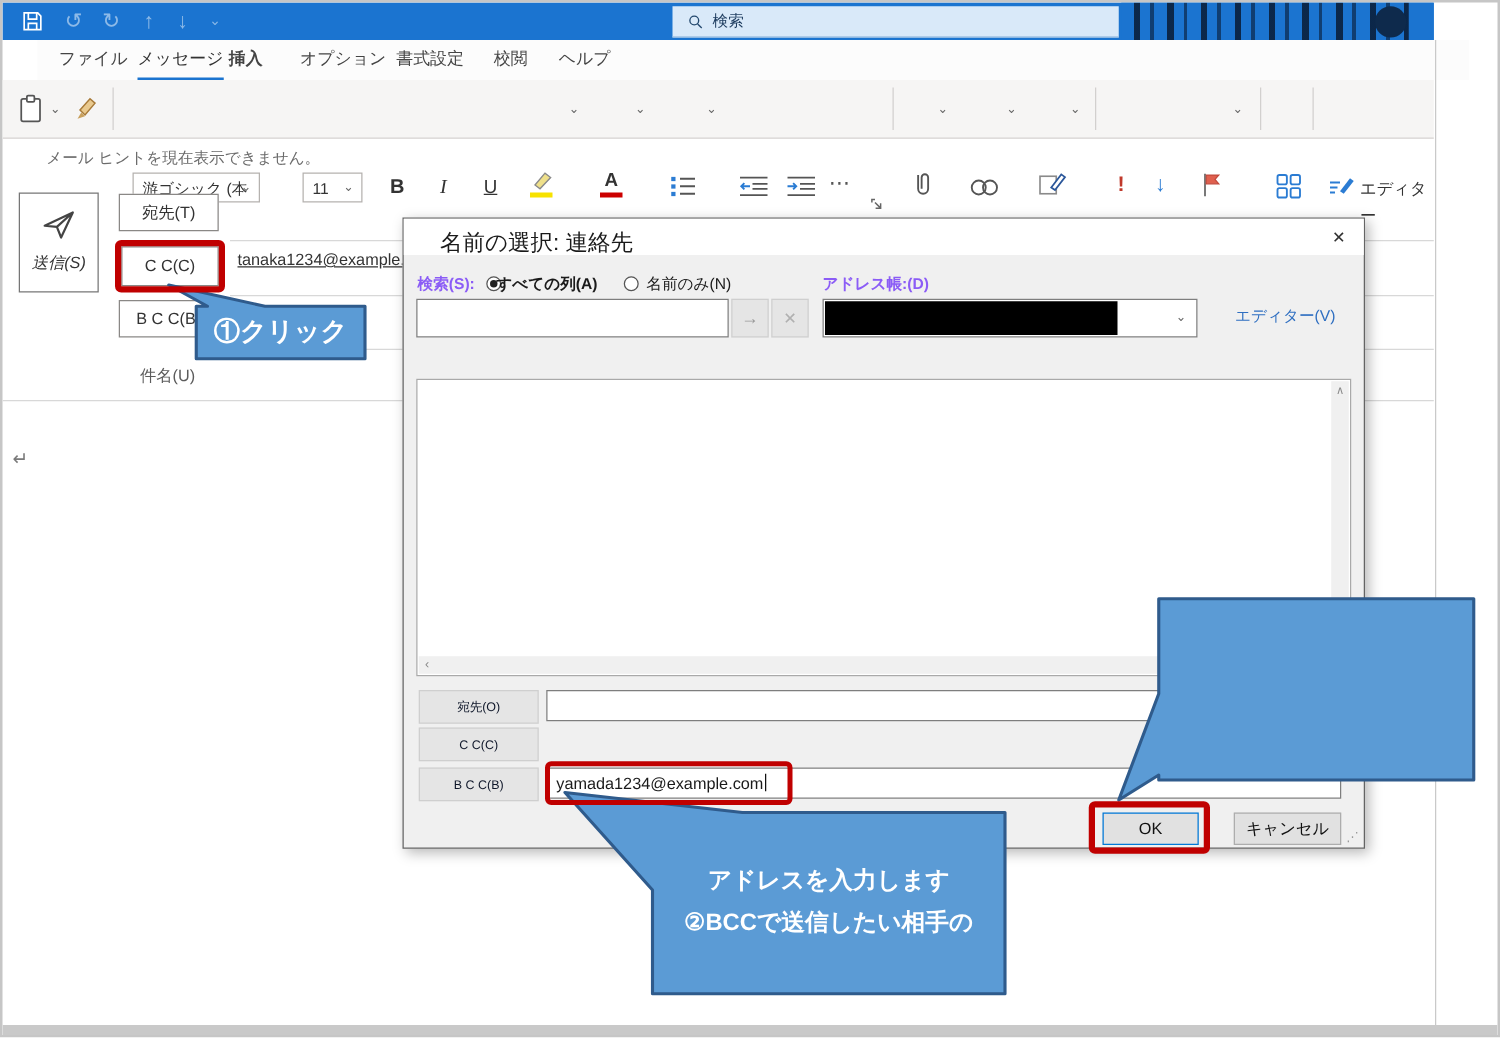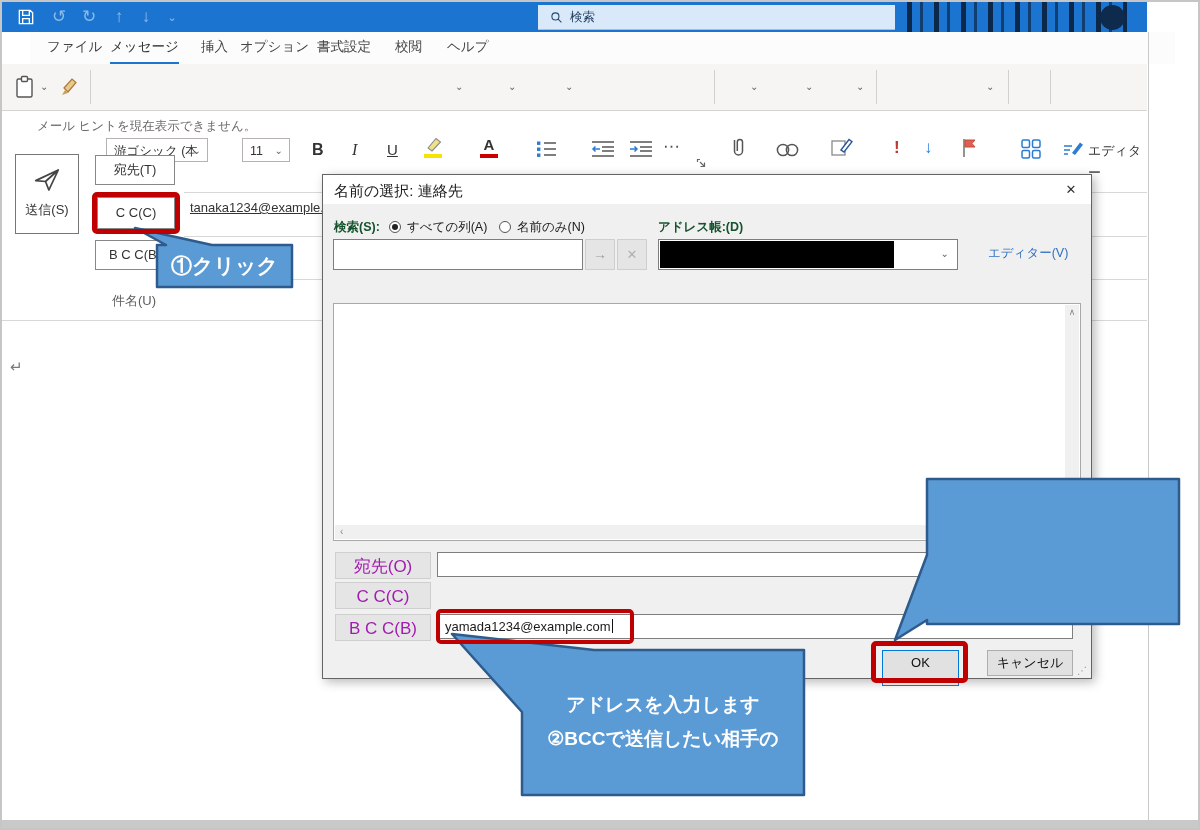--- a/index.html
+++ b/index.html
@@ -30,44 +30,44 @@
   .selbox{position:absolute;height:24px;background:#fff;border:1px solid #b5b2af;
           font-size:12.5px;color:#333;line-height:24px;padding-left:7px;box-sizing:border-box;}
   .selbox .chev{right:6px;top:0;line-height:24px;}
   .ic{position:absolute;}
   .colorbar{position:absolute;width:18px;height:4px;}
   
   .mailtips{left:35px;top:116px;font-size:12.5px;color:#6b6b6b;}
   .fieldbtn{position:absolute;background:#fff;border:1px solid #8a8886;font-size:13px;color:#333;
             text-align:center;box-sizing:border-box;}
   .hline{position:absolute;height:1px;background:#d8d8d8;}
-  .sendbtn{left:13px;top:152px;width:64px;height:80px;background:#fff;border:1px solid #767676;text-align:center;box-sizing:border-box;}
+  .sendbtn{left:13px;top:152px;width:64px;height:80px;background:#fff;border:1px solid #767676;text-align:center;box-sizing:border-box;font-style:italic;}
   .sendbtn .lbl{font-size:13px;color:#333;margin-top:6px;}
   .cclink{left:188px;top:198px;font-size:13px;color:#333;text-decoration:underline;white-space:nowrap;}
   .subjlbl{left:110px;top:290px;font-size:13px;color:#5c5c5c;}
   .retmark{left:8px;top:356px;font-size:15px;color:#7a7a7a;}
   
   .dialog{left:320px;top:172px;width:770px;height:505px;background:#f0f0f0;border:1px solid #646464;
           box-shadow:3px 3px 10px rgba(0,0,0,.28);box-sizing:border-box;z-index:20;}
   .dtitle{position:absolute;left:0;top:0;width:100%;height:29px;background:#fff;}
-  .dtitle span{position:absolute;left:11px;top:7px;font-size:15px;color:#1a1a1a;}
+  .dtitle span{position:absolute;left:29px;top:7px;font-size:18px;color:#1a1a1a;}
   .dclose{position:absolute;right:10px;top:5px;width:20px;height:20px;text-align:center;line-height:20px;font-size:13px;color:#333;}
-  .dlabel{position:absolute;font-size:12.5px;color:#14532d;font-weight:bold;}
+  .dlabel{position:absolute;font-size:12.5px;color:#8b5cf6;font-weight:bold;}
   .radio{position:absolute;width:12px;height:12px;border:1px solid #555;border-radius:50%;background:#fff;box-sizing:border-box;}
   .radio.sel::after{content:"";position:absolute;left:2px;top:2px;width:6px;height:6px;border-radius:50%;background:#222;}
   .rlabel{position:absolute;font-size:12.5px;color:#1a1a1a;}
   .dinput{position:absolute;background:#fff;border:1px solid #7e7e7e;box-sizing:border-box;font-size:13px;color:#1a1a1a;}
-  .graybtn{position:absolute;background:#e5e5e5;border:1px solid #cfcfcf;color:#a21caf;font-size:17px;
+  .graybtn{position:absolute;background:#e5e5e5;border:1px solid #cfcfcf;color:#0f172a;font-size:10px;
            text-align:center;box-sizing:border-box;}
   .listbox{position:absolute;left:10px;top:128px;width:748px;height:238px;background:#fff;border:1px solid #a9a9a9;box-sizing:border-box;}
   .vscroll{position:absolute;right:1px;top:1px;width:14px;height:221px;background:#f0f0f0;}
   .hscroll{position:absolute;left:1px;bottom:1px;width:731px;height:14px;background:#f0f0f0;color:#8a8a8a;font-size:10px;line-height:14px;padding-left:5px;box-sizing:border-box;}
   .rowlbl{left:12px;width:96px;height:27px;line-height:27px;}
   .rowfld{left:114px;width:636px;height:25px;line-height:23px;padding-left:7px;}
-  .okbtn{position:absolute;left:559px;top:475px;width:77px;height:36px;background:#e1e1e1;border:1px solid #0078d7;
+  .okbtn{position:absolute;left:559px;top:475px;width:77px;height:26px;background:#e1e1e1;border:1px solid #0078d7;
          font-size:13px;color:#111;text-align:center;line-height:24px;box-sizing:border-box;}
   .cancelbtn{position:absolute;left:664px;top:475px;width:86px;height:26px;background:#e1e1e1;border:1px solid #adadad;
          font-size:13px;color:#111;text-align:center;line-height:24px;box-sizing:border-box;}
   .grip{position:absolute;right:3px;bottom:2px;font-size:10px;color:#9a9a9a;letter-spacing:1px;}
   .caret{display:inline-block;width:1px;height:14px;background:#111;vertical-align:-2px;margin-left:1px;}
   
   .redrect{position:absolute;border:5px solid #c00000;border-radius:5px;background:transparent;z-index:60;box-sizing:border-box;}
   .callout-text{position:absolute;color:#fff;font-weight:bold;text-align:center;z-index:55;}
   .gutterline{left:1146px;top:30px;width:1px;height:790px;background:#c9c9c9;}
   .bottomstrip{left:0;top:818px;width:1196px;height:10px;background:#c9c9c9;}
@@ -100,21 +100,21 @@
     <span>検索</span>
   </div>
   <div class="abs redact-bar">
     <div class="redact-noise"></div>
     <div class="redact-blob"></div>
   </div>
 
   <div class="abs menurow">
     <div class="mtab" style="left:17px;">ファイル</div>
     <div class="mtab active" style="left:80px;">メッセージ</div>
-    <div class="mtab" style="left:171px;">挿入</div>
+    <div class="mtab" style="left:153px;font-weight:bold;">挿入</div>
     <div class="mtab" style="left:210px;">オプション</div>
     <div class="mtab" style="left:287px;">書式設定</div>
     <div class="mtab" style="left:365px;">校閲</div>
     <div class="mtab" style="left:417px;">ヘルプ</div>
   </div>
 
   <div class="abs ribbon">
     <div class="ic" style="left:12px;top:11px;">
       <svg width="22" height="24" viewBox="0 0 22 24">
           <rect x="3" y="4" width="15" height="18" rx="1.5" fill="#fff" stroke="#555" stroke-width="1.4"></rect>
@@ -263,21 +263,21 @@
   <div class="abs retmark">↵</div>
 
   <div class="abs dialog">
     <div class="dtitle">
       <span>名前の選択: 連絡先</span>
       <div class="dclose">✕</div>
     </div>
 
     <div class="dlabel" style="left:11px;top:44px;">検索(S):</div>
     <div class="radio sel" style="left:66px;top:46px;"></div>
-    <div class="rlabel" style="left:84px;top:44px;">すべての列(A)</div>
+    <div class="rlabel" style="left:74px;top:44px;font-weight:bold;">すべての列(A)</div>
     <div class="radio" style="left:176px;top:46px;"></div>
     <div class="rlabel" style="left:194px;top:44px;">名前のみ(N)</div>
     <div class="dlabel" style="left:335px;top:44px;">アドレス帳:(D)</div>
 
     <div class="dinput" style="left:10px;top:64px;width:250px;height:31px;"></div>
     <div class="graybtn" style="left:262px;top:64px;width:30px;height:31px;line-height:29px;color:#9a9a9a;font-size:14px;">→</div>
     <div class="graybtn" style="left:294px;top:64px;width:30px;height:31px;line-height:29px;color:#b0b0b0;font-size:13px;">✕</div>
 
     <div class="dinput" style="left:335px;top:64px;width:300px;height:31px;">
       <div style="position:absolute;left:1px;top:1px;width:234px;height:27px;background:#000;"></div>

